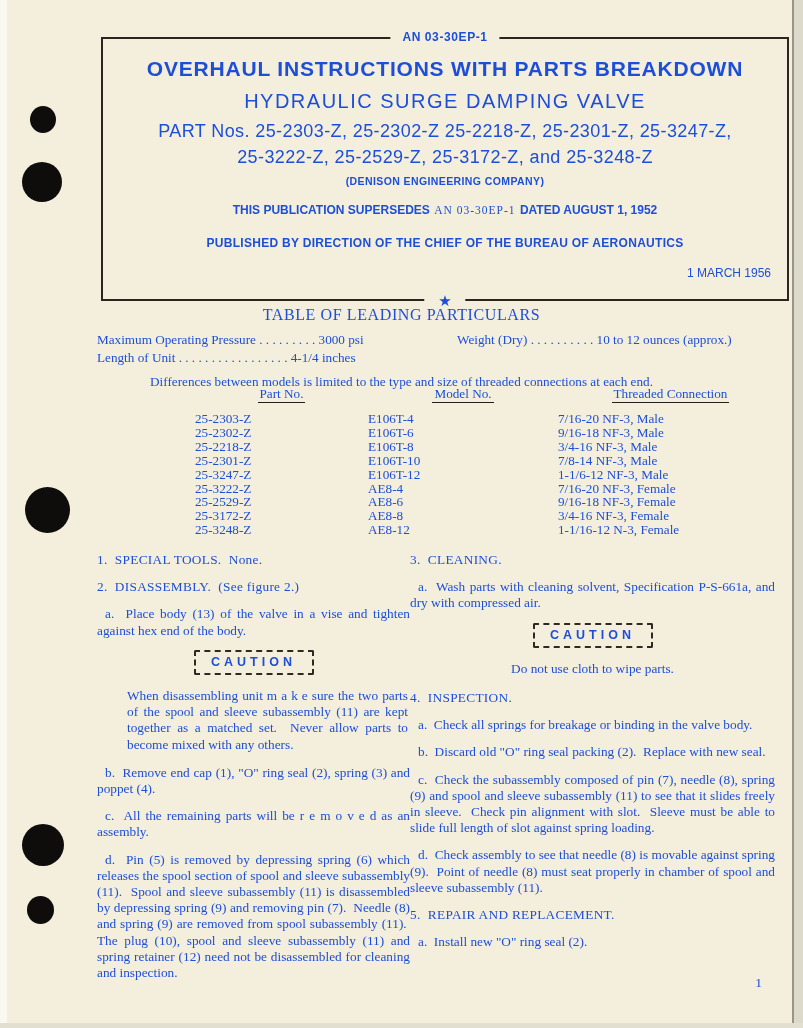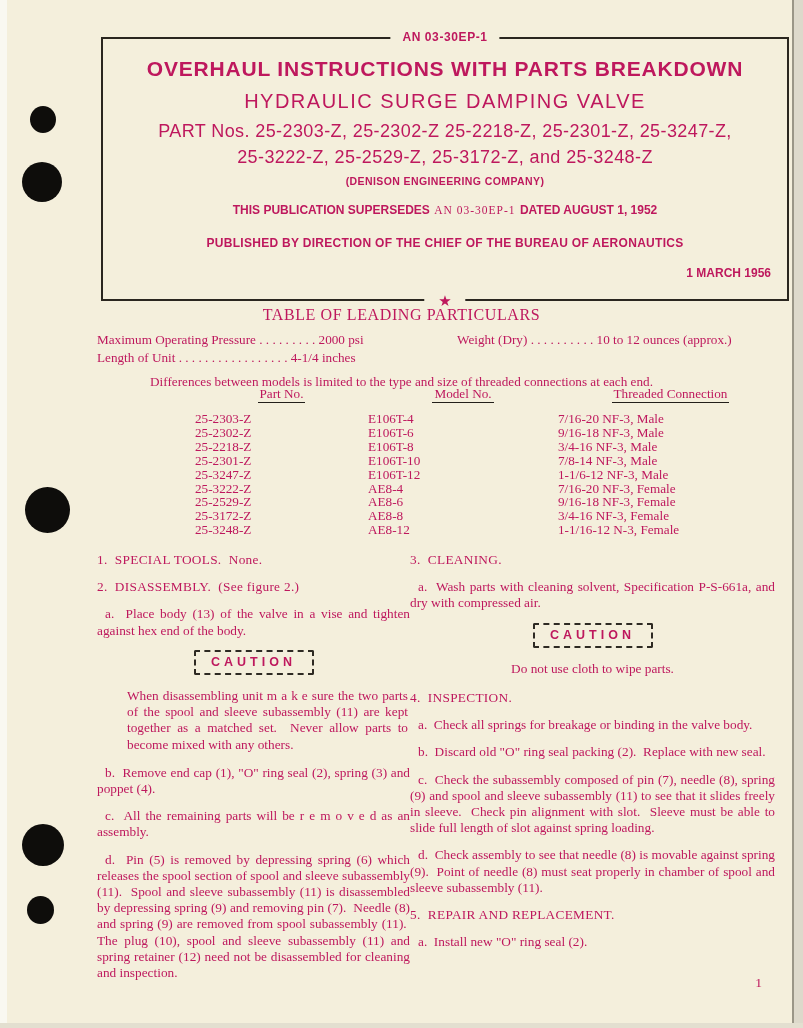--- a/index.html
+++ b/index.html
@@ -1,19 +1,19 @@
 <!DOCTYPE html>
 <html><head>
 <meta charset="utf-8">
 <style>
   html,body { margin:0; padding:0; }
   body { background:#b9b5a8; font-family:"Liberation Serif", serif; }
   .page {
     position:relative; width:803px; height:1028px; margin:0 auto;
-    background:#f4efdc; color:#be185d; overflow:hidden;
+    background:#f4efdc; color:#1d4ed8; overflow:hidden;
   }
   
   .edge-left  { position:absolute; left:0; top:0; width:7px; height:100%; background:#f9f8f1; }
   .edge-right-strip { position:absolute; right:0; top:0; width:9px; height:100%; background:#ddd9cb; }
   .edge-right-line  { position:absolute; right:9px; top:0; width:2px; height:100%; background:#9a9687; }
   .edge-bottom { position:absolute; left:0; bottom:0; width:100%; height:5px; background:#e3dfd0; }
 
   
   .hole { position:absolute; background:#0e0d0b; border-radius:50%; }
   .hole1 { left:30px; top:106px; width:26px; height:27px; }
@@ -41,21 +41,21 @@
   .t2 { margin-top:9px;  font-weight:400;  font-size:20px; letter-spacing:1.5px; }
   .t3 { margin-top:8px;  font-weight:400;  font-size:18px; letter-spacing:0.4px; }
   .t4 { margin-top:5px;  font-weight:400;  font-size:18px; letter-spacing:0.4px; }
   .company { margin-top:7px; font-weight:bold; font-size:10.5px; letter-spacing:0.4px; }
   .supersedes { margin-top:16px; font-weight:bold; font-size:12px; }
   .supersedes .doc {
     font-family:"Liberation Serif", serif; font-weight:400;
     font-size:11.5px; letter-spacing:1px; padding:0 1px;
   }
   .published { margin-top:19px; font-weight:bold; font-size:12px; letter-spacing:0.3px;text-align:center; }
-  .date { margin-top:16px; text-align:right; padding-right:16px; font-weight:bold; font-size:12px; }
+  .date { margin-top:16px; text-align:right; padding-right:16px; font-weight:normal; font-size:12px; }
 
   
   .leading { position:absolute; left:0; top:306px; width:100%; font-size:13.2px; }
   .lp-title { text-align:center; font-size:16px; letter-spacing:0.6px; }
   .lp-cols { display:flex; padding:7px 18px 0 97px; line-height:18px; }
   .lp-left { width:348px; }
   .lp-right { flex:1; padding-left:12px; }
   .lp-note { text-align:center; margin-top:7px; }
 
   
@@ -116,21 +116,21 @@
     </div>
     <div class="published">PUBLISHED BY DIRECTION OF THE CHIEF OF THE BUREAU OF AERONAUTICS</div>
     <div class="date">1 MARCH 1956</div>
     <div class="star">★</div>
   </div>
 
   <div class="leading">
     <div class="lp-title">TABLE OF LEADING PARTICULARS</div>
     <div class="lp-cols">
       <div class="lp-left">
-        <div>Maximum Operating Pressure . . . . . . . . .  2000 psi</div>
+        <div>Maximum Operating Pressure . . . . . . . . .  3000 psi</div>
         <div>Length of Unit . . . . . . . . . . . . . . . . .  4-1/4 inches</div>
       </div>
       <div class="lp-right">
         <div>Weight (Dry) . . . . . . . . . .  10 to 12 ounces (approx.)</div>
       </div>
     </div>
     <div class="lp-note">Differences between models is limited to the type and size of threaded connections at each end.</div>
   </div>
 
   <div class="models">

